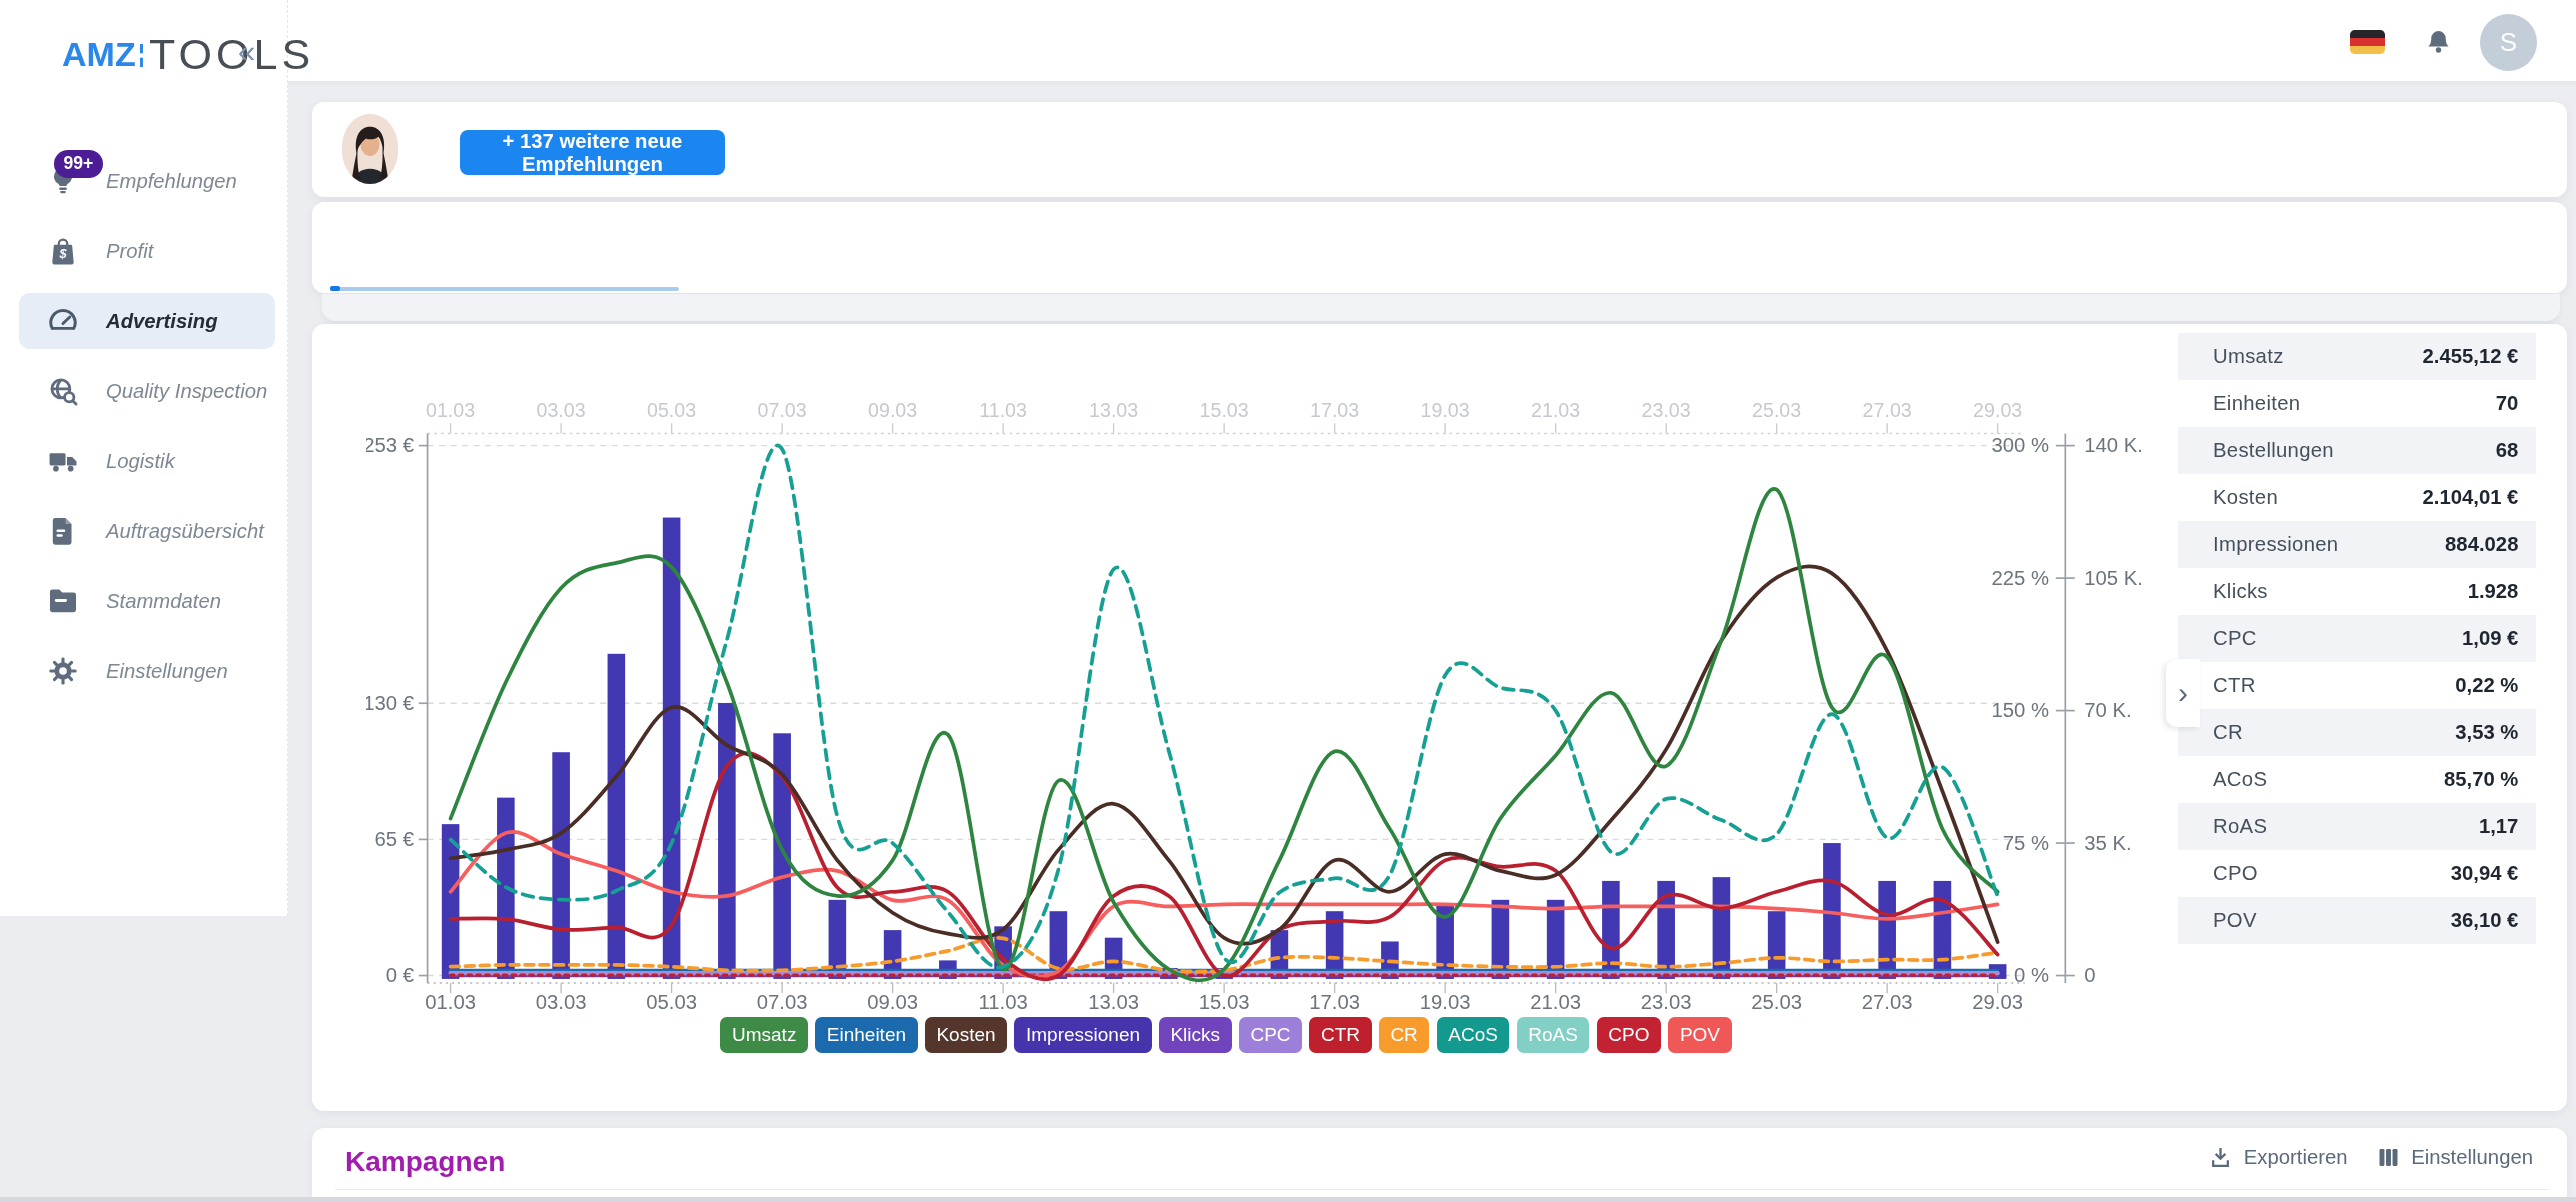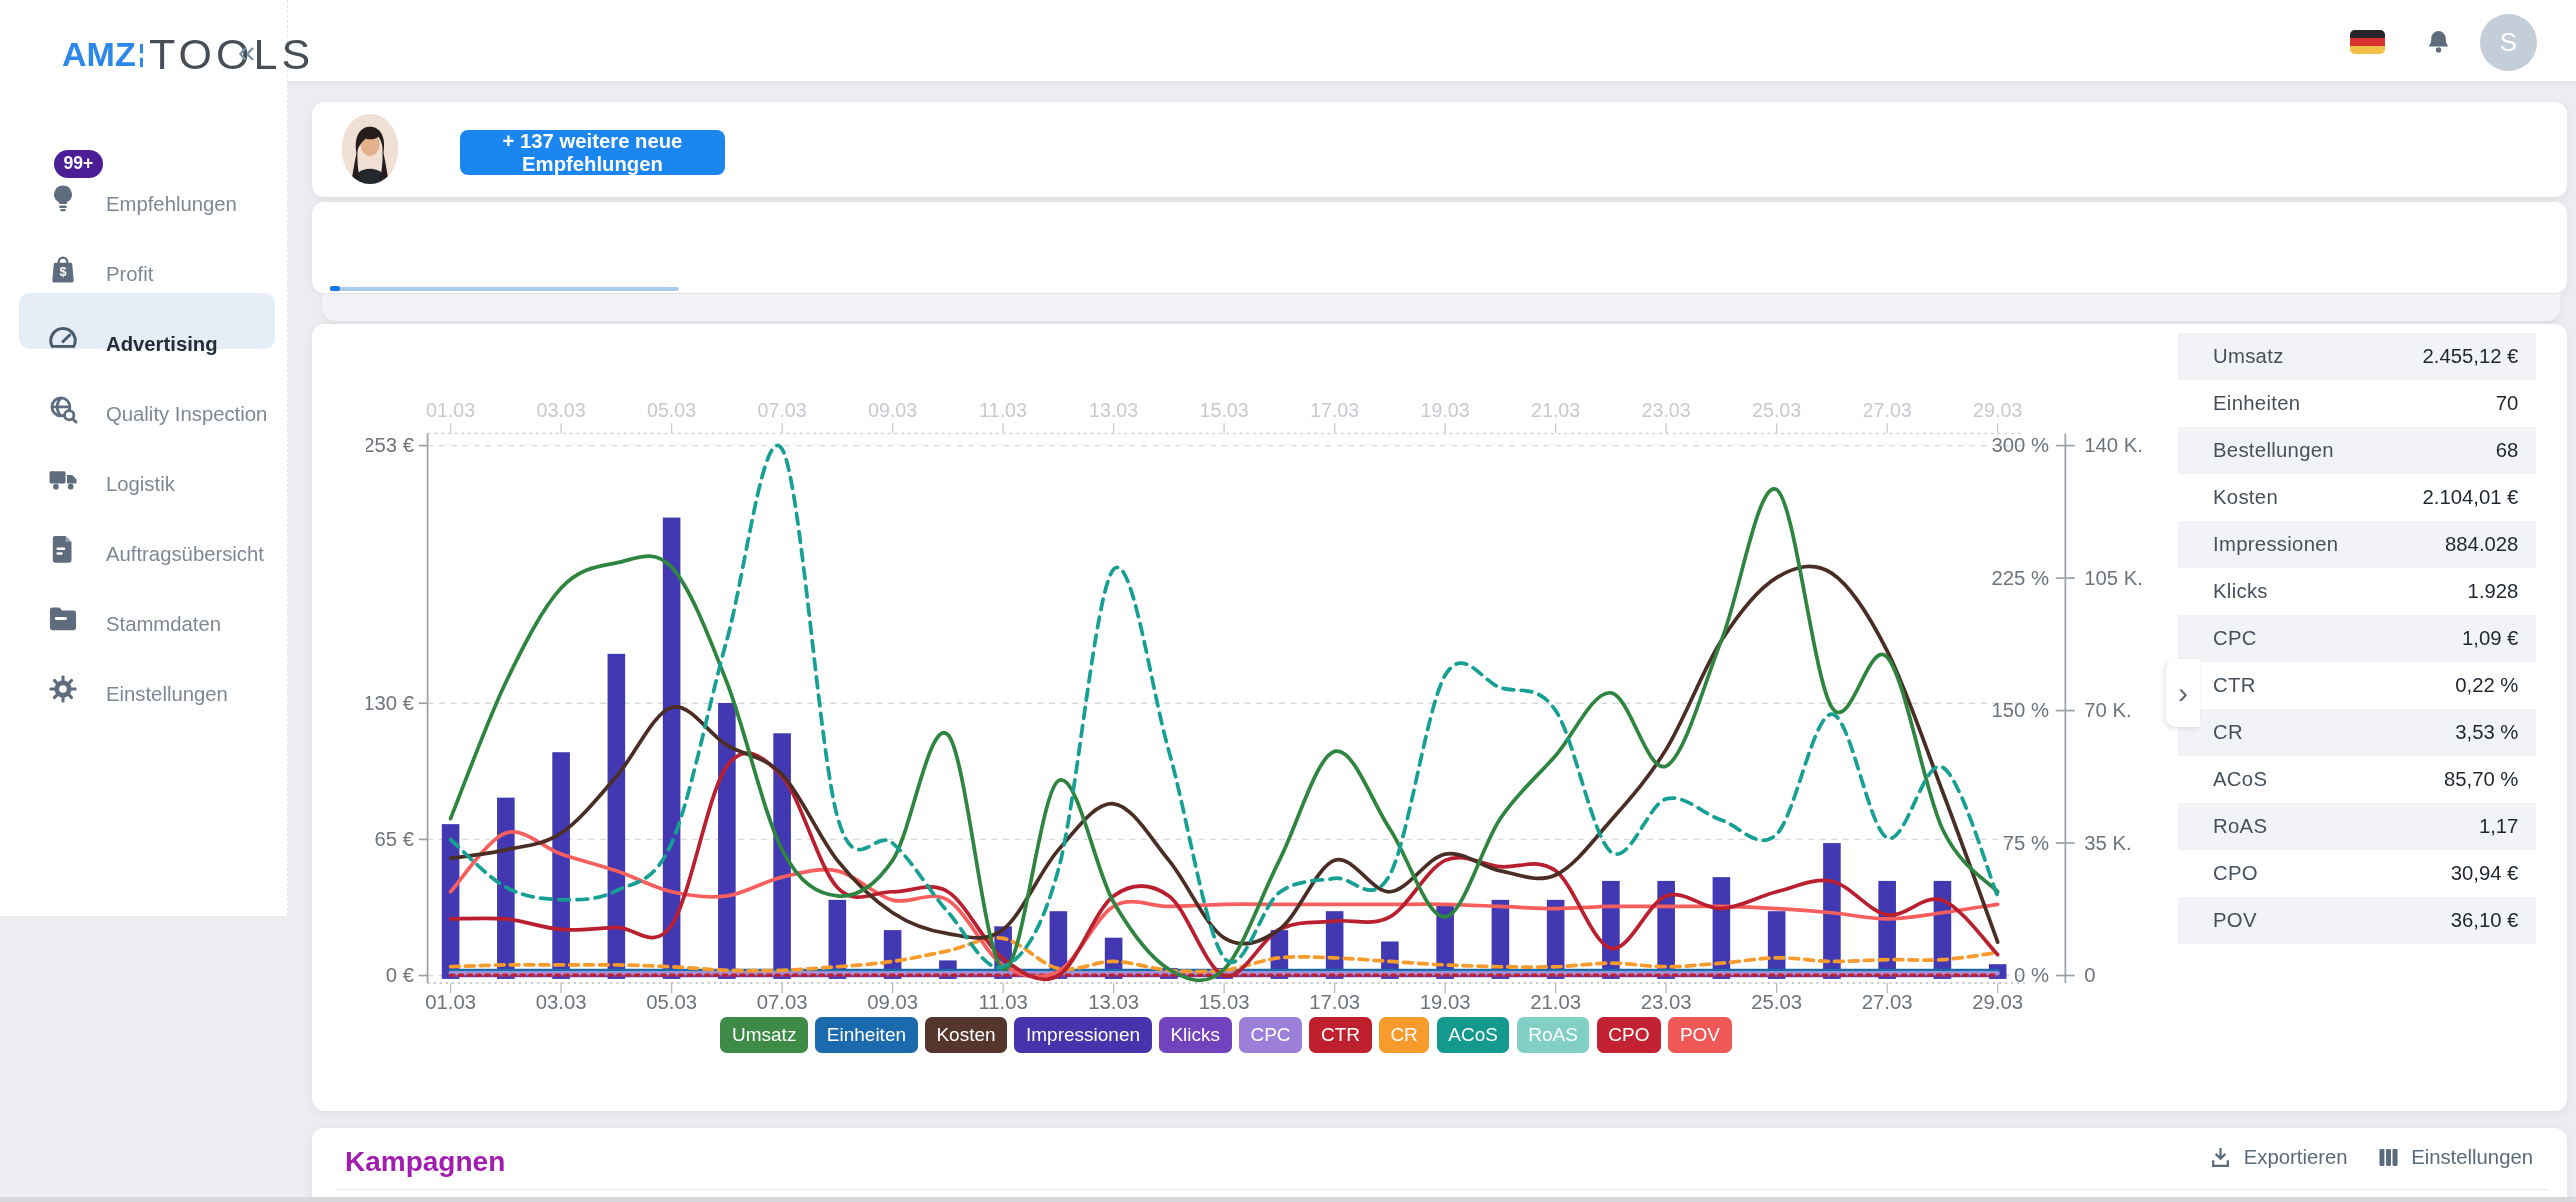--- a/index.html
+++ b/index.html
@@ -10,21 +10,21 @@
   
   #top-header { left:0; top:0; width:2576px; height:81px; background:#fff; box-shadow:0 2px 4.1px rgba(40,50,70,.05); }
   #sidebar { left:0; top:0; width:288px; height:916px; background:#fff; border-right:1.4px dashed #e3e6ea; z-index:5; }
   #logo-row { left:62px; top:35px; height:38px; display:flex; align-items:center; white-space:nowrap; }
   .logo-a { color:#2b87e9; font-weight:bold; font-size:34px; }
   .logo-sep { color:#2b87e9; font-weight:bold; font-size:23px; margin:0 4.1px 0 2.7px; }
   .logo-tools { color:#474e56; font-size:43px; letter-spacing:4.1px; }
   #collapse-icon { left:238px; top:34px; font-size:31px; color:#7c90a6; cursor:pointer; }
 
   #sidebar-nav { left:0; top:146px; width:288px; }
-  .nav-item { position:relative; height:70px; display:flex; align-items:flex-end; cursor:pointer; }
+  .nav-item { position:relative; height:70px; display:flex; align-items:center; cursor:pointer;font-style:italic; }
   .nav-pill { position:absolute; left:19px; right:13.5px; top:6.8px; bottom:6.8px; border-radius:10.8px; background:transparent; }
   .nav-item.active .nav-pill { background:#e7edf6; }
   .nav-icon { position:relative; width:34px; height:34px; margin-left:46px; flex:0 0 34px; }
   .nav-icon svg { width:34px; height:34px; }
   .nav-label { position:relative; margin-left:26px; font-size:20.3px; color:#7e8894; }
   .nav-item.active .nav-label { color:#242c35; font-weight:bold; }
   #nav-badge { left:54px; top:150px; background:#4c1d95; color:#fff; font-weight:bold; font-size:17.6px;
                padding:3.4px 9.5px; border-radius:15px; z-index:6; }
 
   
@@ -54,21 +54,21 @@
 
   
   #legend-row { left:427px; top:1017px; width:1598px; display:flex; justify-content:center; gap:7.4px; }
   .legend-chip { border:none; color:#fff; font-family:inherit; font-size:19px; padding:6.8px 11.5px; border-radius:6.8px; cursor:pointer; white-space:nowrap; }
 
   
   #stats-table { left:2178px; top:333px; width:358px; }
   .stats-row { height:47px; display:flex; align-items:center; justify-content:space-between; padding:0 17.6px 0 35px; }
   .stats-row:nth-child(odd) { background:#f2f3f6; }
   .stats-label { font-size:20.3px; color:#46505c; letter-spacing:0.3px; }
-  .stats-value { font-size:20.3px; color:#1f2630; font-weight:normal; }
+  .stats-value { font-size:20.3px; color:#1f2630; font-weight:bold; }
   #stats-handle { left:2166px; top:659px; width:34px; height:68px; background:#fff; border-radius:10.8px 0 0 10.8px;
     box-shadow:-2.7px 2px 5.4px rgba(30,40,60,.10); display:flex; align-items:center; justify-content:center;
     font-size:30px; color:#5d6b7e; cursor:pointer; z-index:4; }
 
   
   #campaigns-card { left:312px; top:1128px; width:2255px; height:75px; border-radius:12.2px 12.2px 0 0; }
   #campaigns-title { left:345px; top:1146px; font-size:28px; font-weight:bold; color:#a21caf; }
   #campaigns-actions { right:43px; top:1144px; position:absolute; display:flex; align-items:center; gap:27px;
     color:#5b6a7a; font-size:20.3px; }
   #campaigns-actions svg { width:27px; height:27px; }

